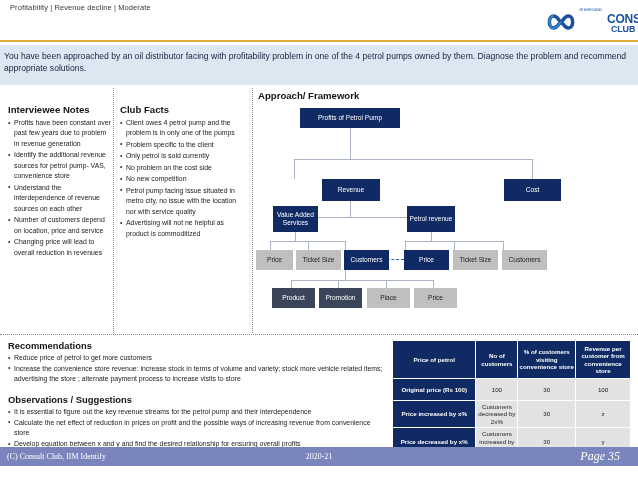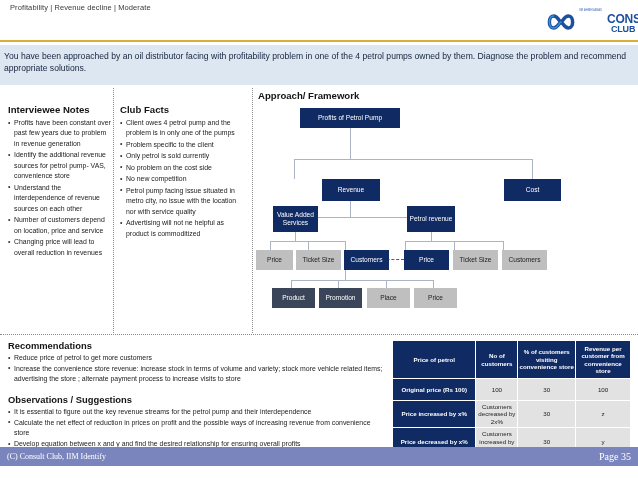--- a/index.html
+++ b/index.html
@@ -110,21 +110,21 @@
   .tbl tbody tr { height:22px; }
 
   
   .footer {
     position:absolute; left:0; bottom:0; width:638px; height:19px;
     background:#7a85bd; color:#ffffff;
     display:flex; align-items:center;
   }
   .footer .f-l { position:absolute; left:7px; font-size:8px; font-family:"Liberation Serif", serif;}
   .footer .f-c { position:absolute; left:0; width:638px; text-align:center; font-size:8px; font-family:"Liberation Serif", serif;}
-  .footer .f-r { position:absolute; right:7px; font-size:10px; font-family:"Liberation Serif", serif;}
+  .footer .f-r { position:absolute; right:18px; font-size:12px; font-family:"Liberation Serif", serif;font-style:italic;}
 </style>
 </head>
 <body>
 
 <div class="slide">
 
   <div class="hdr-kicker">Profitability | Revenue decline | Moderate</div>
   <div class="hdr-rule"></div>
 
   <div class="logo">
@@ -274,16 +274,17 @@
         <td class="rowhead">Price decreased by x%</td>
         <td class="cell">Customers increased by (x/2)%</td>
         <td class="cell">30</td>
         <td class="cell">y</td>
       </tr>
     </tbody>
   </table>
 
   <div class="footer">
     <span class="f-l">(C) Consult Club, IIM Identify</span>
+    <span class="f-c">2020-21</span>
     <span class="f-r">Page 35</span>
   </div>
 
 </div>
 
 </body></html>

